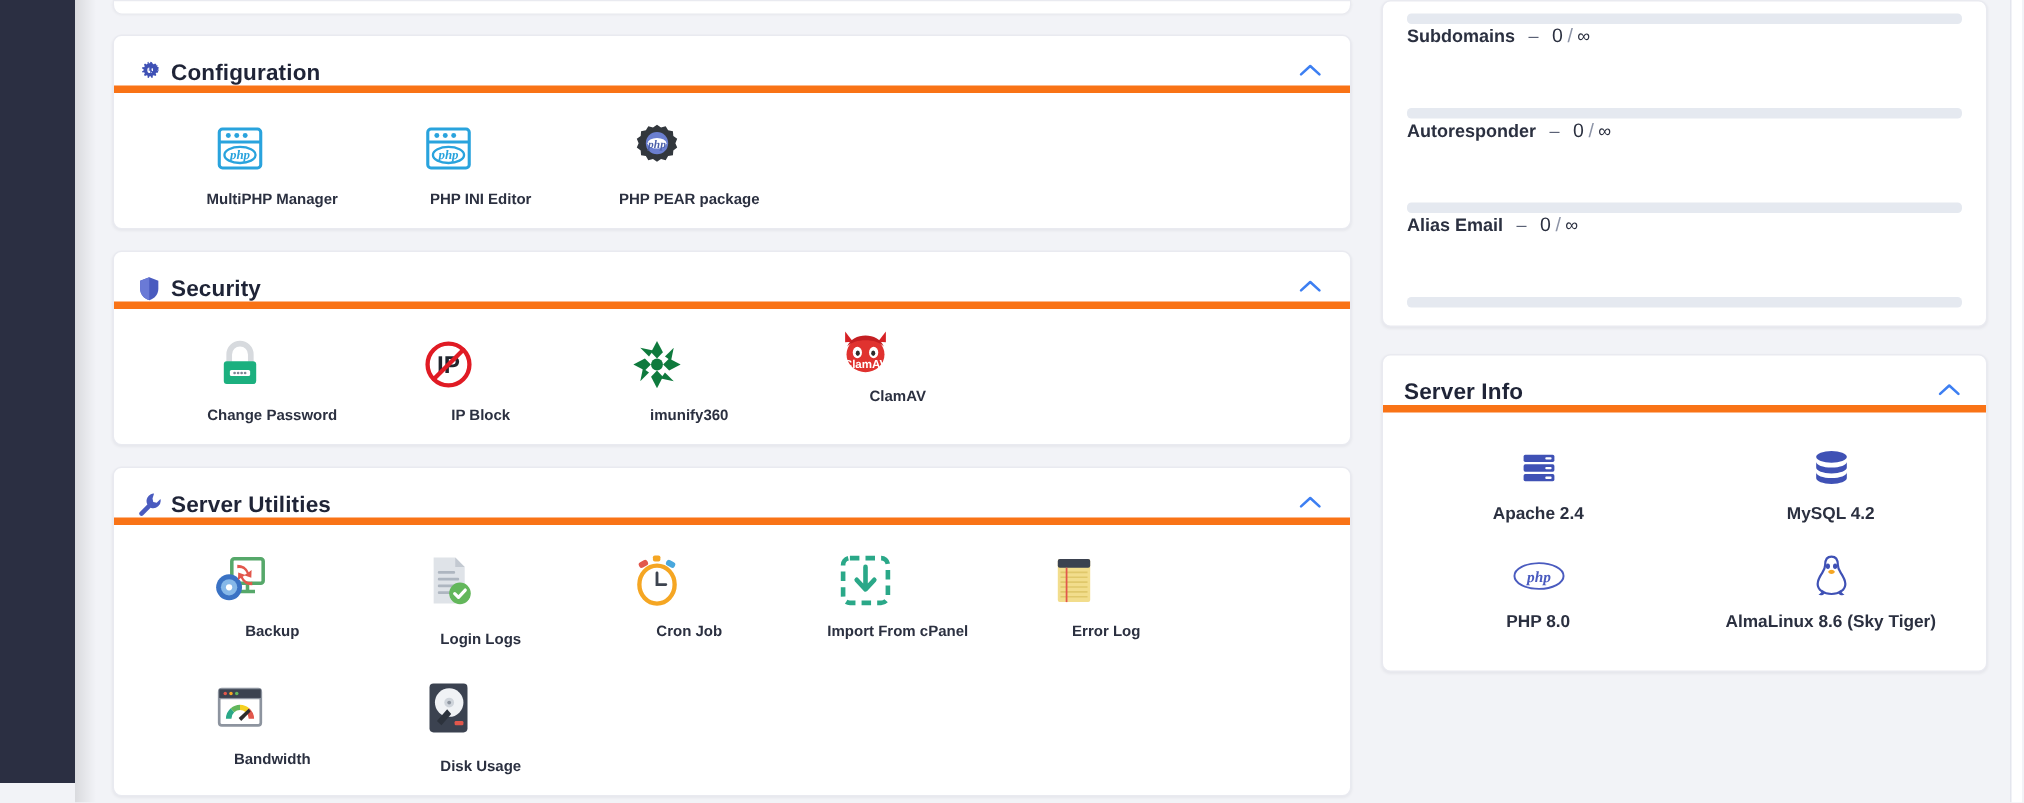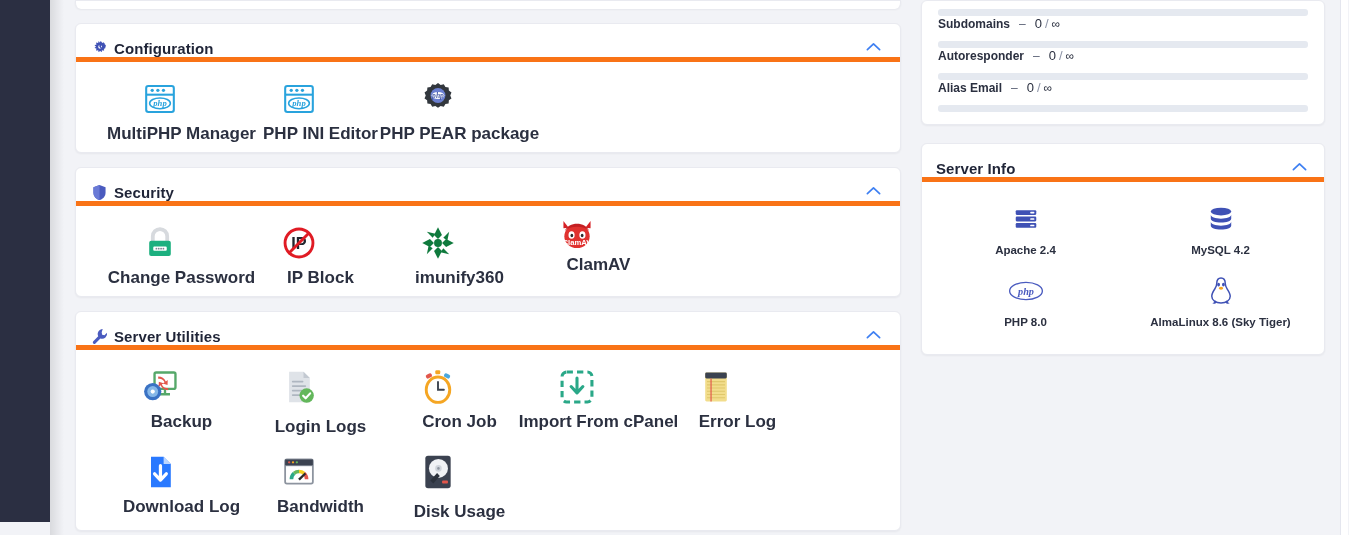--- a/index.html
+++ b/index.html
@@ -83,38 +83,38 @@
     width: 139px;
     min-height: 62px;
     display: flex; flex-direction: column; align-items: center;
     text-decoration: none;
     cursor: pointer;
     padding-top: 2px;
   }
   .tile .ic { height: 42px; display: flex; align-items: center; justify-content: center; }
   .tile .lbl {
     margin-top: 7px;
-    font-size: 17px;
+    font-size: 10px;
     font-weight: 700;
     color: #2b3040;
     text-align: center;
     line-height: 13px;
     white-space: nowrap;
     margin-left: 44px;
   }
   .tile.raise .ic { margin-top: -8px; }
   .tile.raise .lbl { margin-top: 2px; }
   .tile.lower .lbl { margin-top: 12px; }
   .row2 { margin-top: 16px; }
 
   
   .stat-row { padding: 0 16px; }
   .stat-line {
     display: flex; align-items: baseline;
-    height: 25px;
+    height: 56px;
   }
   .stat-name {
     font-size: 12px; font-weight: 700; color: #2b3040;
   }
   .stat-dash { font-size: 12px; color: #5a6175; margin: 0 9px; }
   .stat-val { font-size: 13px; color: #2b3040; }
   .stat-val .slash { color: #8c93a6; margin: 0 3px; }
   .stat-inf { font-size: 12px; }
   .bar {
     height: 7px; border-radius: 3px;
@@ -378,30 +378,20 @@
                 <rect x="8" y="5" width="24" height="6.5" rx="1.5" fill="#3b4250"></rect>
                 <g stroke="#e0c86b" stroke-width="1.2">
                   <path d="M10 15h20M10 18.6h20M10 22.2h20M10 25.8h20M10 29.4h20M10 33h20"></path>
                 </g>
                 <path d="M14.5 11.5V37" stroke="#e2574c" stroke-width="1.3"></path>
               </svg>
             </span>
             <span class="lbl">Error Log</span>
           </div>
 
-          <div class="tile row2">
-            <span class="ic">
-              <svg width="36" height="38" viewBox="0 0 40 42">
-                <path d="M10 4h14l8 8v26H10Z" fill="#2979ff"></path>
-                <path d="M24 4l8 8h-8Z" fill="#bcd6ff"></path>
-                <path d="M20.5 14v12M14 23l6.5 7 6.5-7" fill="none" stroke="#fff" stroke-width="3.6" stroke-linecap="round" stroke-linejoin="round"></path>
-              </svg>
-            </span>
-            <span class="lbl">Download Log</span>
-          </div>
 
           <div class="tile row2">
             <span class="ic">
               <svg width="36" height="34" viewBox="0 0 40 38">
                 <rect x="4.5" y="5" width="31" height="27" rx="2" fill="#fff" stroke="#8d949f" stroke-width="2"></rect>
                 <path d="M4.5 11.5h31" stroke="#8d949f" stroke-width="2"></path>
                 <rect x="4.5" y="5" width="31" height="6.5" fill="#3b4250"></rect>
                 <circle cx="9" cy="8.2" r="1.3" fill="#e2574c"></circle>
                   <circle cx="13.3" cy="8.2" r="1.3" fill="#f5a623"></circle>
                   <circle cx="17.6" cy="8.2" r="1.3" fill="#63b75b"></circle>

